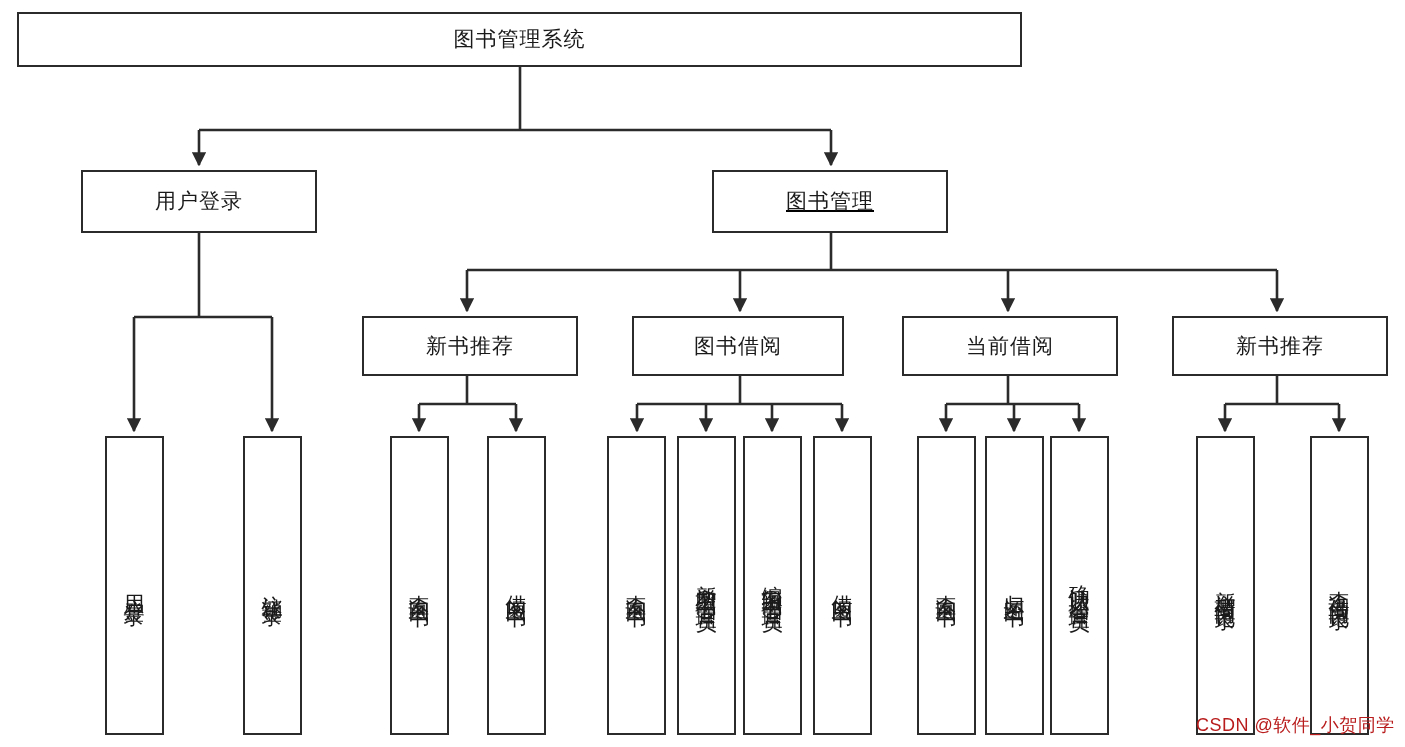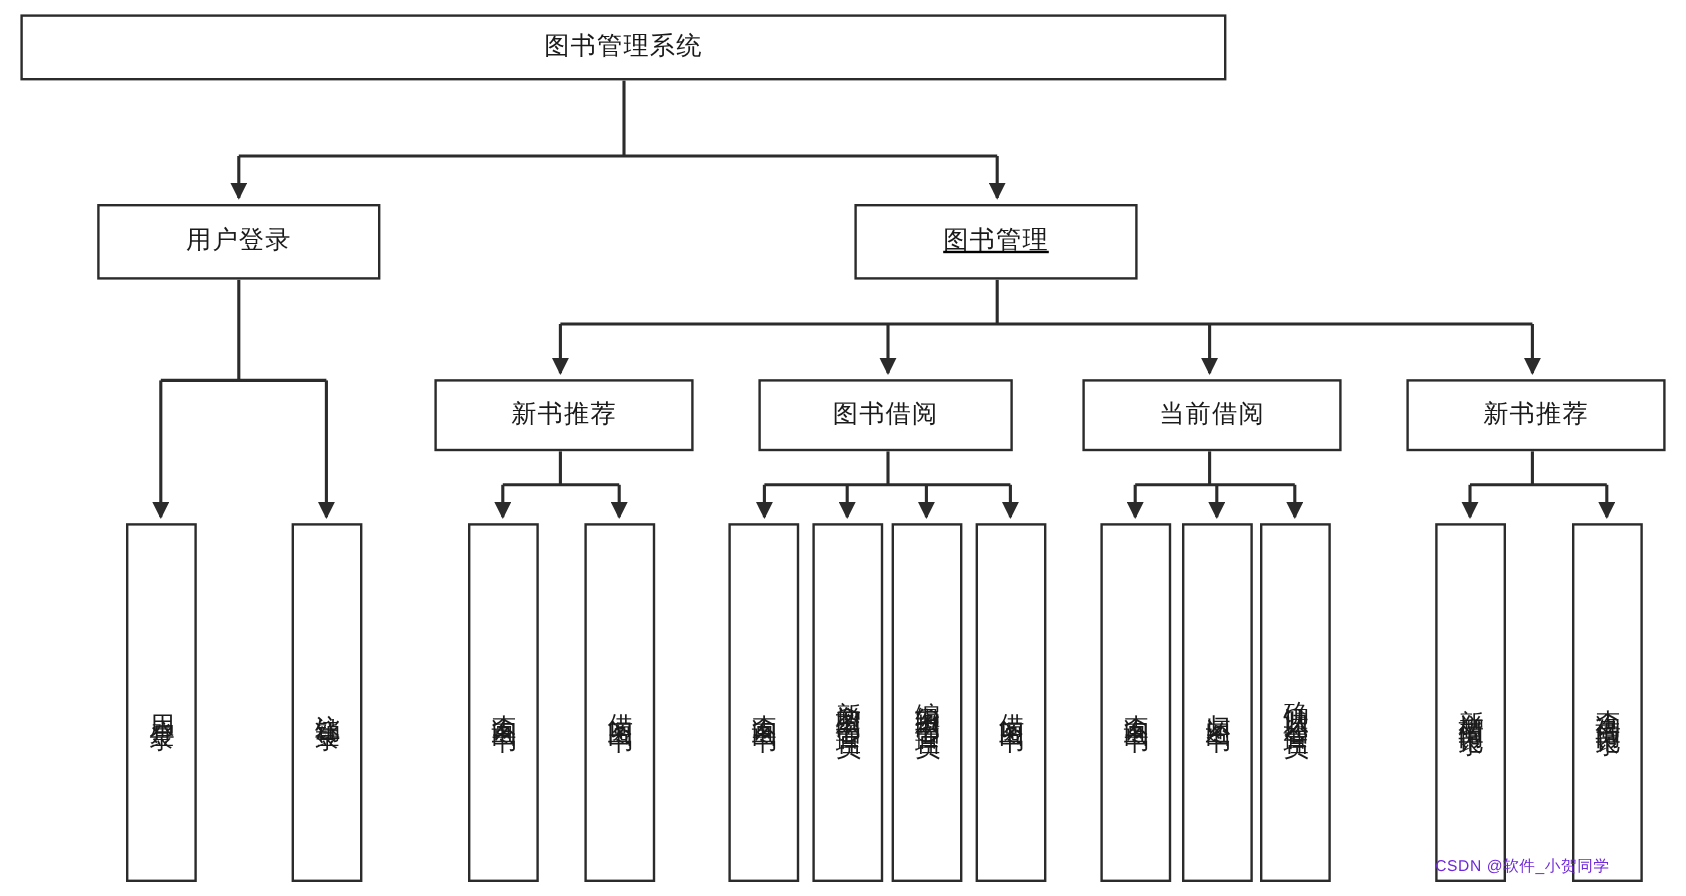--- a/index.html
+++ b/index.html
@@ -49,22 +49,22 @@
   }
   .node.vertical .label {
     writing-mode: vertical-rl;
     text-orientation: upright;
     font-size: 21px;
     letter-spacing: 4px;
     line-height: 1;
   }
   .watermark {
     position: absolute;
-    color: #6d28d9;
-    font-size: 13px;
+    color: #b91c1c;
+    font-size: 18px;
     letter-spacing: 0.5px;
     white-space: nowrap;
     user-select: none;
   }
 </style>
 </head>
 <body>
 
 <div id="diagram-root">
 

